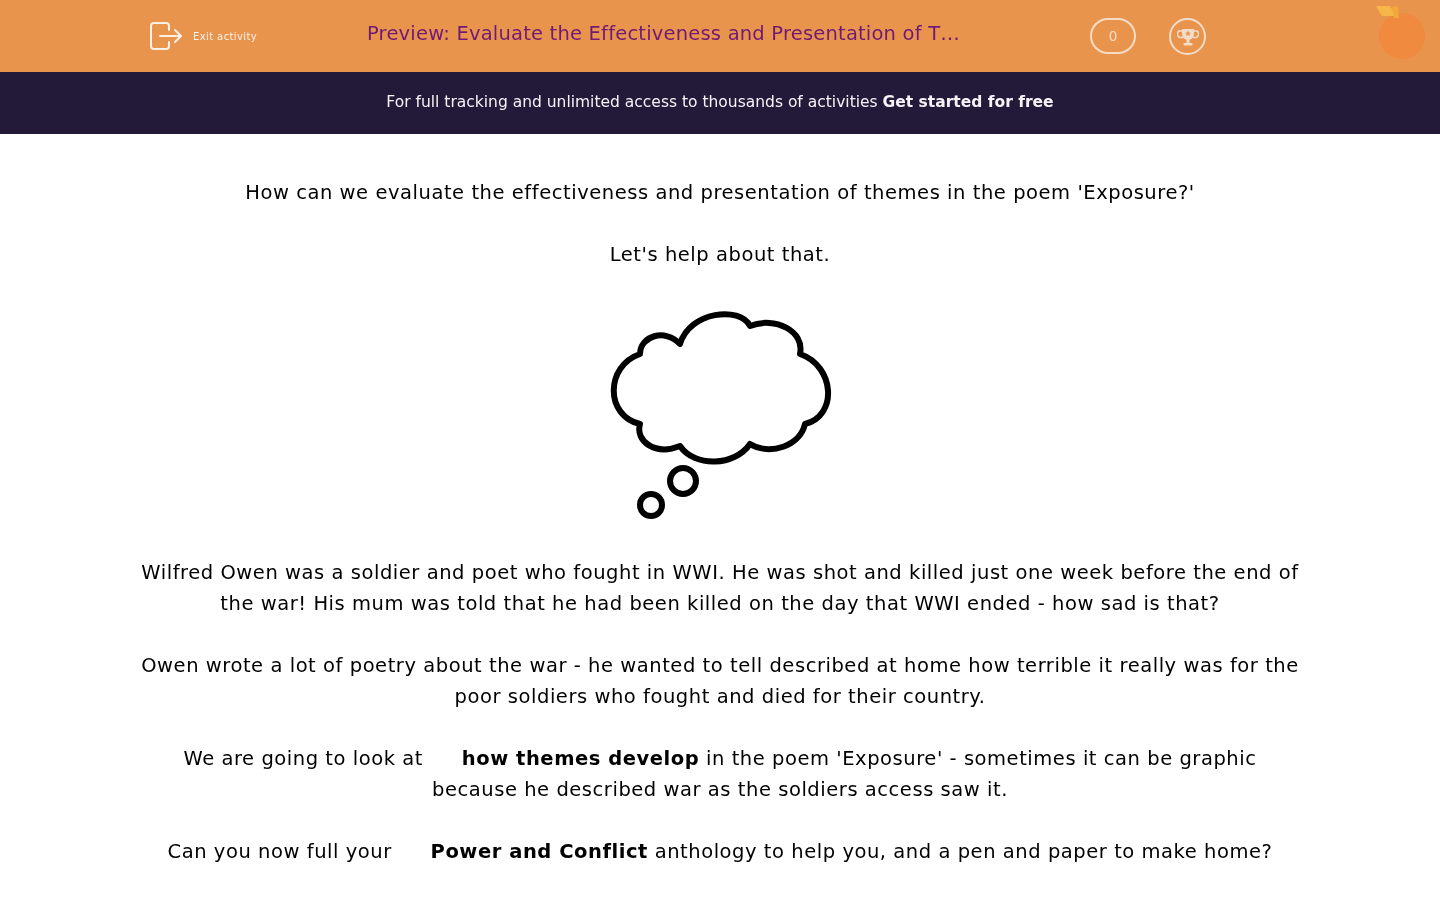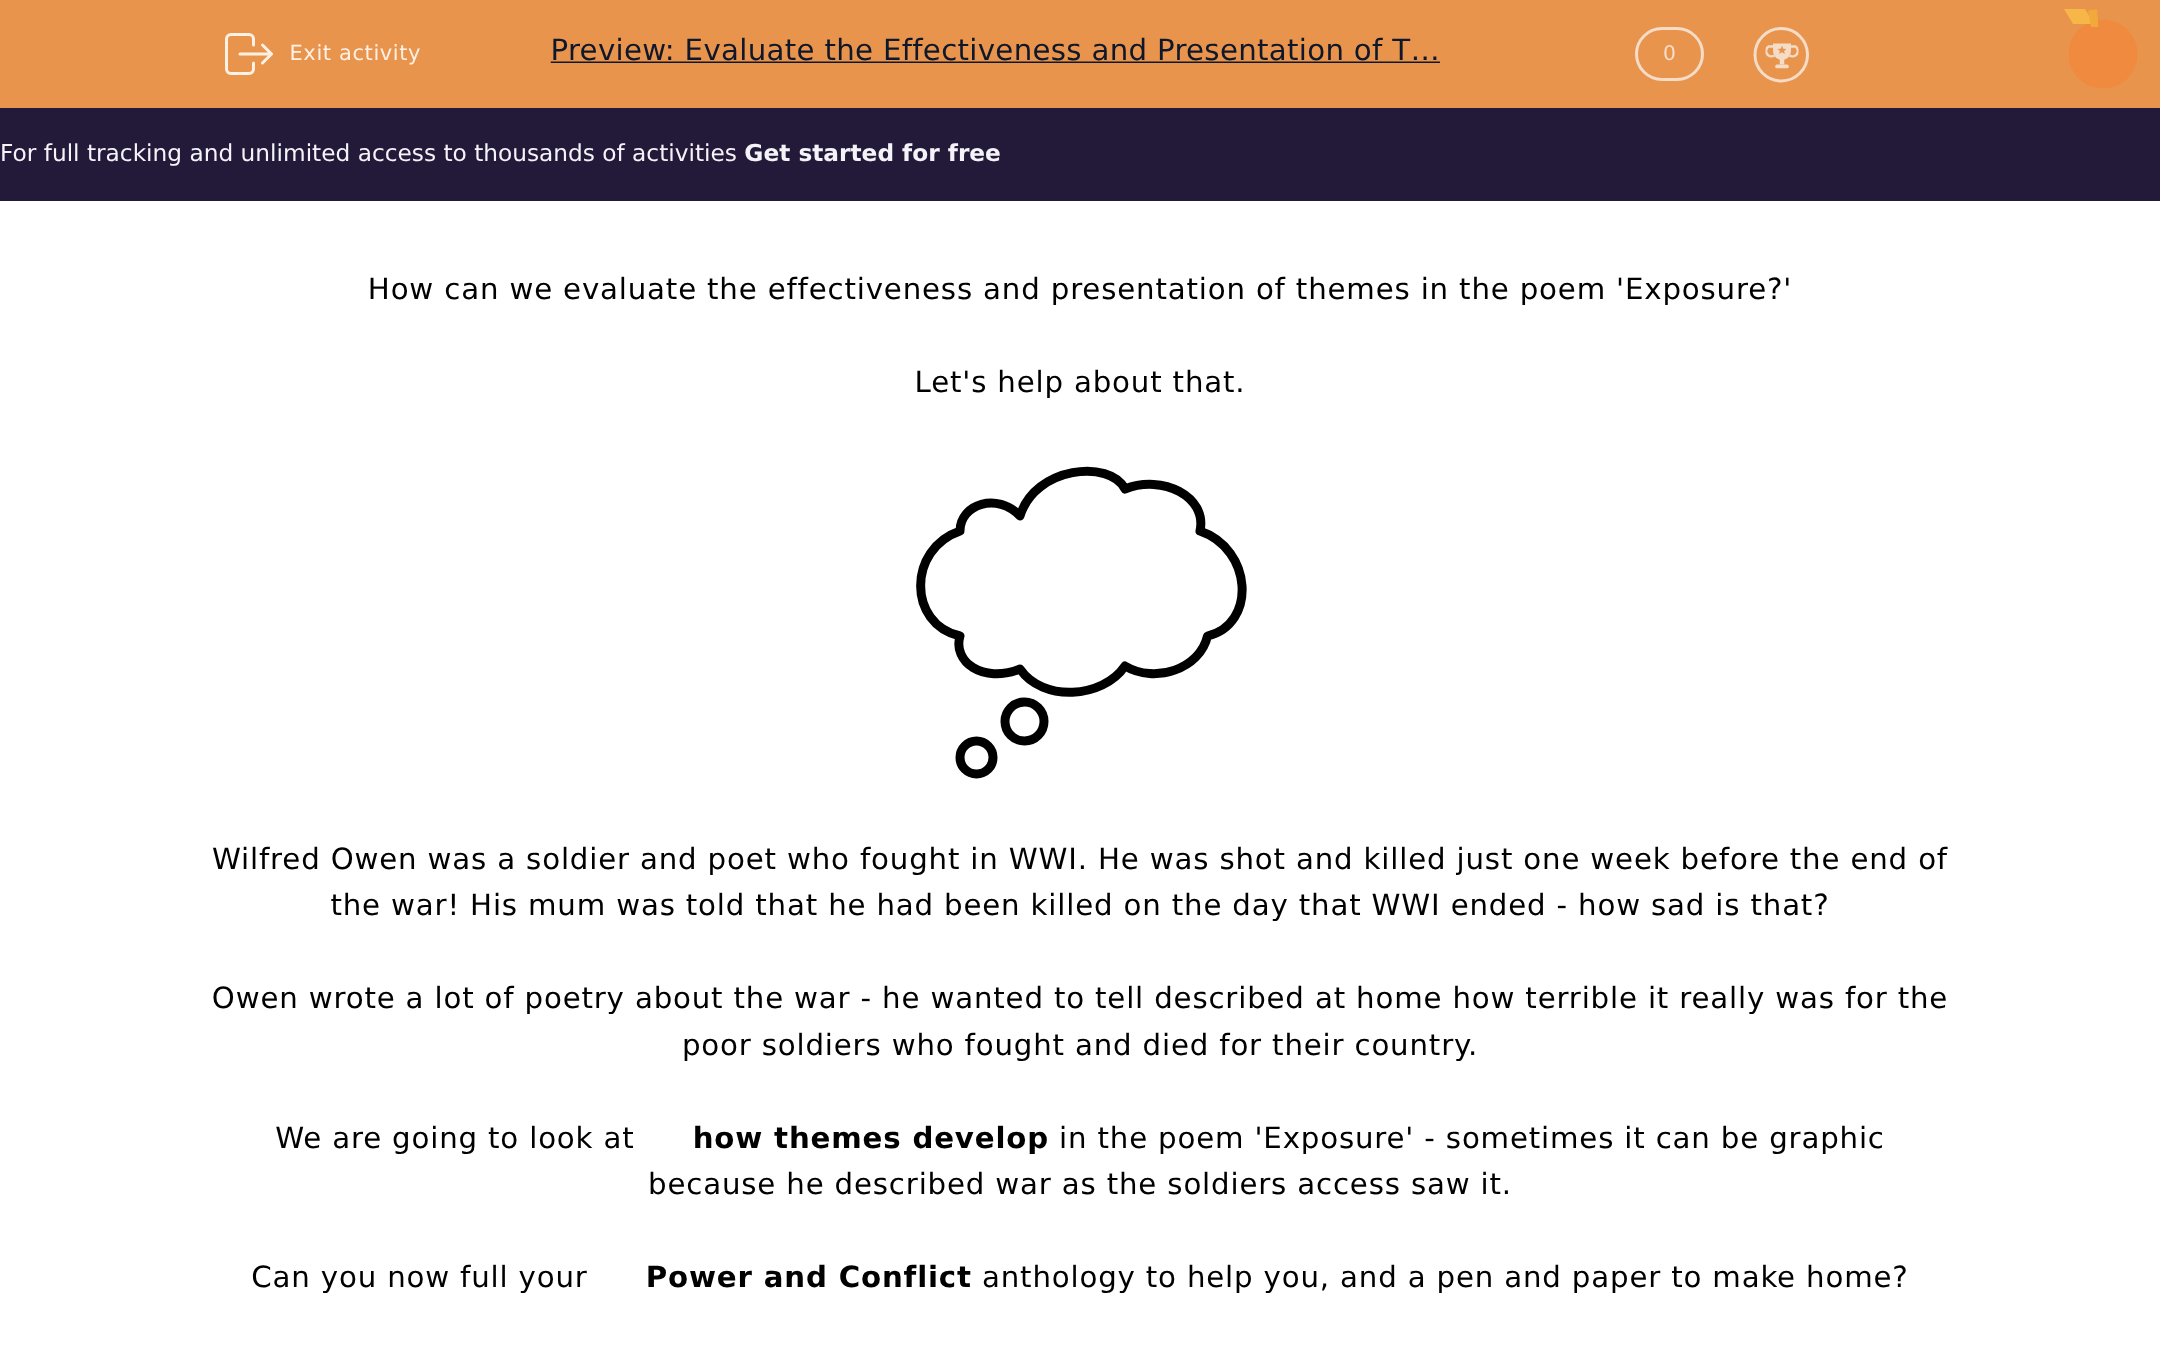--- a/index.html
+++ b/index.html
@@ -9,41 +9,41 @@
     .topbar {
       position: absolute; left: 0; top: 0; width: 1440px; height: 72px;
       background: #e9944d;
     }
     .exit {
       position: absolute; left: 149px; top: 20px; height: 32px;
       display: flex; align-items: center; gap: 10px; color: #fdf1e6;
       cursor: pointer;
     }
     .exit svg { width: 34px; height: 30px; }
-    .exit span { font-size: 14px; letter-spacing: 0.4px; }
+    .exit span { font-size: 10px; letter-spacing: 0.4px; }
     .title {
       position: absolute; left: 367px; top: 22px; width: 615px;
-      font-size: 19.5px; color: #0f172a; white-space: nowrap; overflow: hidden;
-      letter-spacing: 0.2px; font-weight: 500; text-decoration: underline;
+      font-size: 19.5px; color: #701a75; white-space: nowrap; overflow: hidden;
+      letter-spacing: 0.2px; font-weight: 500;
     }
     .score {
       position: absolute; left: 1090px; top: 18px; width: 46px; height: 36px;
       border: 2px solid #f4dcc7; border-radius: 18px;
       color: #f6dfcb; font-size: 13.5px; text-align: center; line-height: 32px;
     }
     .trophy {
       position: absolute; left: 1169px; top: 18px; width: 37px; height: 37px;
       border: 2px solid #f4dcc7; border-radius: 50%;
       display: flex; align-items: center; justify-content: center;
     }
     .logo { position: absolute; left: 1372px; top: 4px; width: 60px; height: 58px; }
 
     .banner {
       position: absolute; left: 0; top: 72px; width: 1440px; height: 62px;
-      background: #231a3a; color: #f5f3f8; text-align: left;
+      background: #231a3a; color: #f5f3f8; text-align: center;
       font-size: 15.5px; line-height: 60px;
     }
     .banner b { font-weight: bold; cursor: pointer; }
 
     .content { position: absolute; left: 0; top: 134px; width: 1440px; }
     .para {
       position: absolute; left: 140px; width: 1160px; text-align: center;
       font-size: 19.5px; line-height: 31px; letter-spacing: 0.55px; color: #000000;
     }
     .para b { font-weight: bold; margin-left: 32px; }

